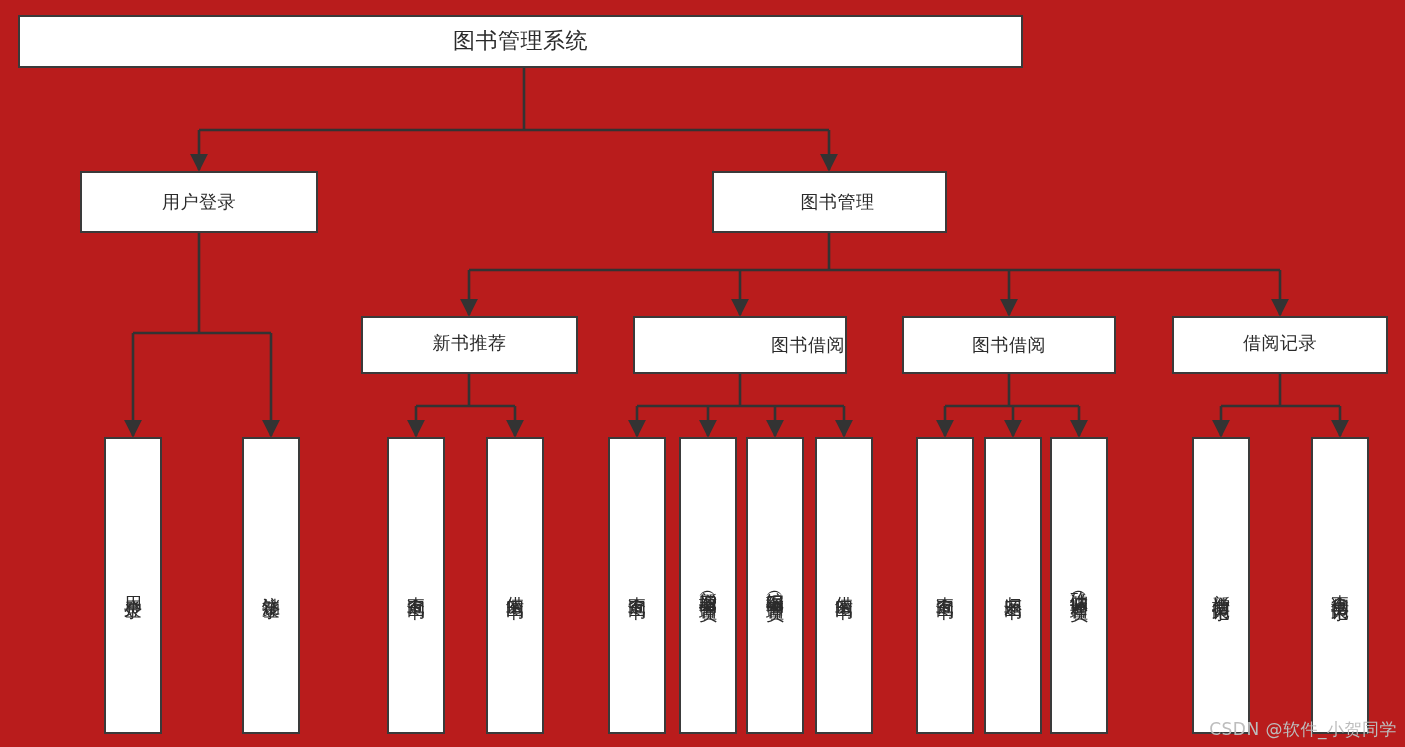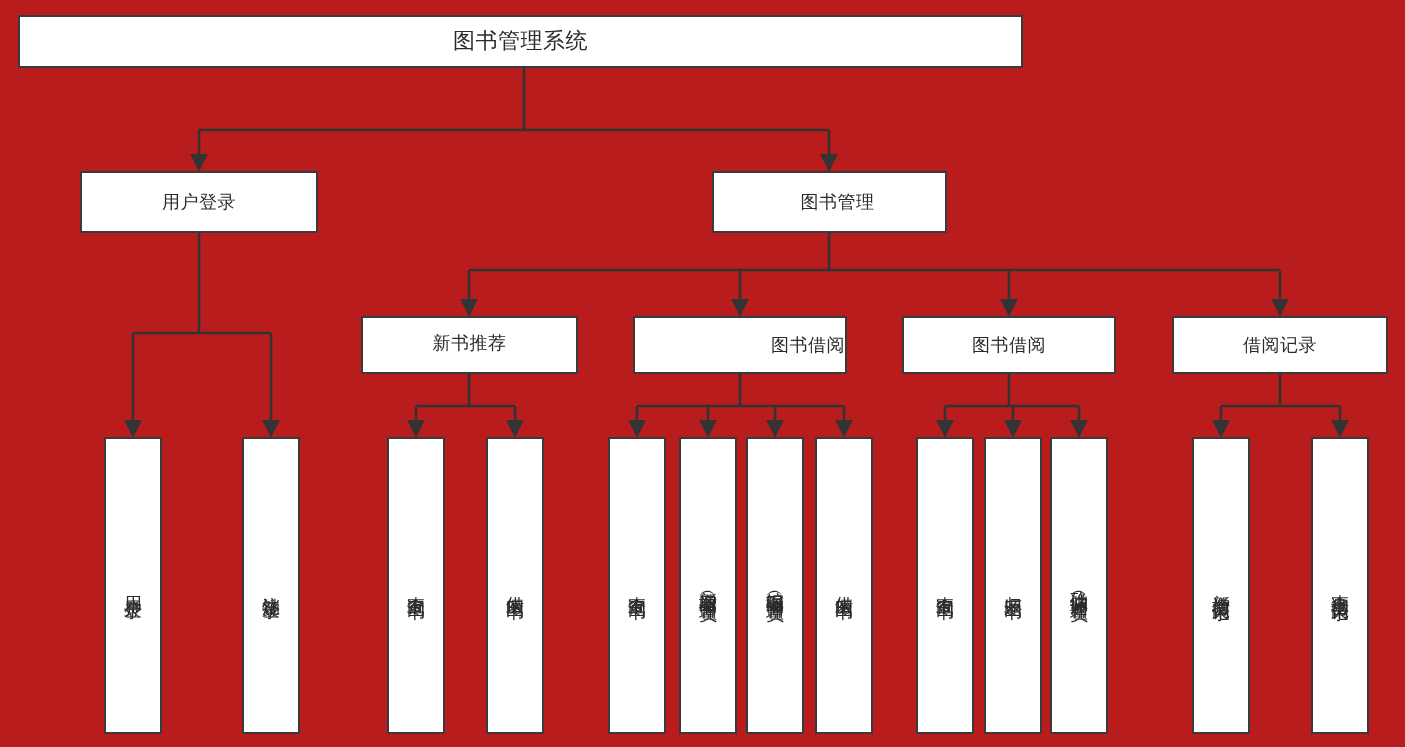--- a/index.html
+++ b/index.html
@@ -125,21 +125,21 @@
       </div>
       <div class="node" style="left: 361px; top: 316px; width: 217px; height: 58px; border-color: rgb(58, 58, 58); background: rgb(255, 255, 255);">
         <span class="node-label" style="color: rgb(43, 43, 43); font-family: Liberation Mono, monospace;">新书推荐</span>
       </div>
       <div class="node" style="left: 633px; top: 316px; width: 214px; height: 58px; border-color: rgb(58, 58, 58); background: rgb(255, 255, 255); justify-content: flex-end;">
         <span class="node-label" style="color: rgb(43, 43, 43);">图书借阅</span>
       </div>
       <div class="node" style="left: 902px; top: 316px; width: 214px; height: 58px; border-color: rgb(58, 58, 58); background: rgb(255, 255, 255);">
         <span class="node-label" style="color: rgb(43, 43, 43);">图书借阅</span>
       </div>
-      <div class="node" style="left: 1172px; top: 316px; width: 216px; height: 58px; border-color: rgb(58, 58, 58); background: rgb(255, 255, 255);">
+      <div class="node" style="left: 1172px; top: 316px; width: 216px; height: 58px; border-color: rgb(58, 58, 58); background: rgb(255, 255, 255); font-family: Liberation Mono, monospace;">
         <span class="node-label" style="color: rgb(43, 43, 43);">借阅记录</span>
       </div>
       <div class="node vertical" style="left: 104px; top: 437px; width: 58px; height: 297px; border-color: rgb(58, 58, 58); background: rgb(255, 255, 255);">
         <span class="node-label" style="color: rgb(43, 43, 43);">用户登录</span>
       </div>
       <div class="node vertical" style="left: 242px; top: 437px; width: 58px; height: 297px; border-color: rgb(58, 58, 58); background: rgb(255, 255, 255);">
         <span class="node-label" style="color: rgb(43, 43, 43);">注销登录</span>
       </div>
       <div class="node vertical" style="left: 387px; top: 437px; width: 58px; height: 297px; border-color: rgb(58, 58, 58); background: rgb(255, 255, 255);">
         <span class="node-label" style="color: rgb(43, 43, 43);">查询图书</span>
@@ -169,13 +169,14 @@
         <span class="node-label" style="color: rgb(43, 43, 43);">确认归还（管理员）</span>
       </div>
       <div class="node vertical" style="left: 1192px; top: 437px; width: 58px; height: 297px; border-color: rgb(58, 58, 58); background: rgb(255, 255, 255);">
         <span class="node-label" style="color: rgb(43, 43, 43);">新增借阅记录</span>
       </div>
       <div class="node vertical" style="left: 1311px; top: 437px; width: 58px; height: 297px; border-color: rgb(58, 58, 58); background: rgb(255, 255, 255);">
         <span class="node-label" style="color: rgb(43, 43, 43);">查询借阅记录</span>
       </div>
     </div>
 
+  <div id="watermark">CSDN @软件_小贺同学</div>
 </div>
 
 </body></html>

